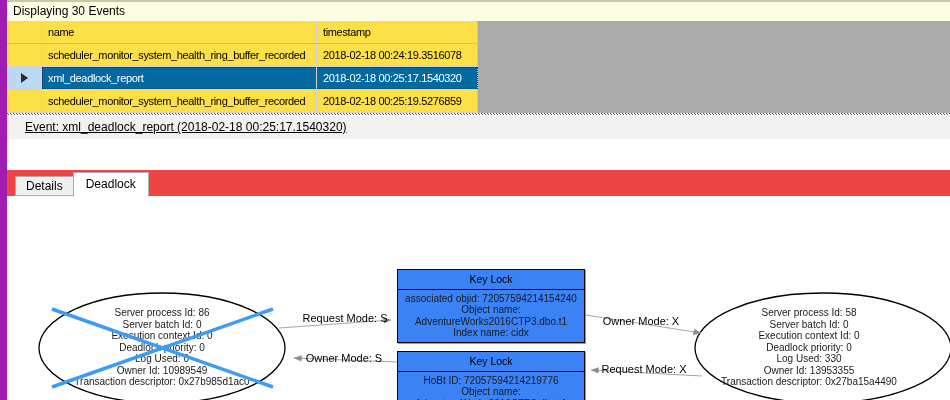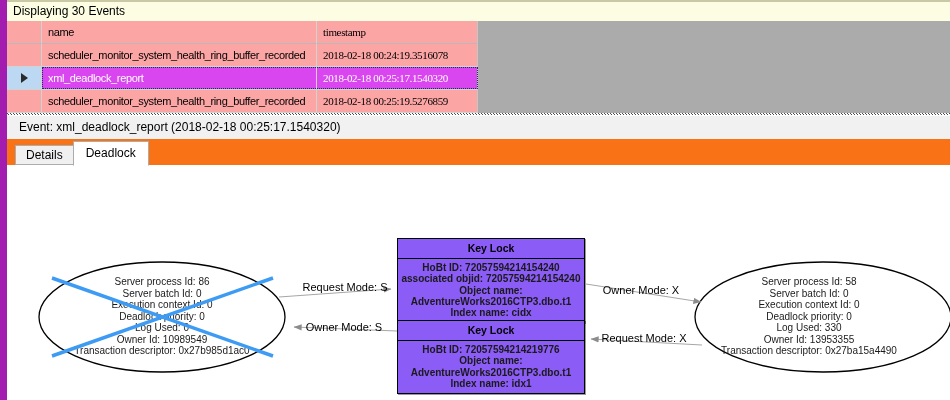--- a/index.html
+++ b/index.html
@@ -14,67 +14,67 @@
   }
 
   
   .grid { display:flex; height:92px; background:#ABABAB; }
   .grid-inner { width:471px; background:#fff; }
   .grid-row { display:flex; height:23px; position:relative; }
   .grid-row.header { height:23px; }
   .cell {
     font-size:11px; letter-spacing:-0.35px; line-height:22px; padding-left:6px;
     border-right:1px solid #D2D2D2; border-bottom:1px solid #D2D2D2;
-    white-space:nowrap; overflow:hidden; background:#fca5a5;
+    white-space:nowrap; overflow:hidden; background:#fde047;
   }
   .gutter { width:35px; padding:0; display:flex; align-items:center; justify-content:center; }
   .col-name { width:275px; }
-  .col-ts { width:161px; border-right:1px solid #C6C6C6;font-family:Liberation Serif, serif; }
+  .col-ts { width:161px; border-right:1px solid #C6C6C6; }
   .header .cell { border-bottom:1px solid #B9B9B9; }
   .grid-row.selected .col-name, .grid-row.selected .col-ts {
-    background:#d946ef; color:#fff;
+    background:#0369a1; color:#fff;
   }
   .grid-row.selected .gutter { background:#BCD8F2; }
   .grid-row.selected::after {
     content:""; position:absolute; left:35px; right:0; top:0; bottom:1px;
     border:1px dotted #10355c; pointer-events:none;
   }
   .row-marker {
     width:0; height:0; border-top:5px solid transparent; border-bottom:5px solid transparent;
     border-left:7px solid #2b2b2b;
   }
 
   
   .dotted-sep { height:3px; background:
       repeating-linear-gradient(90deg,#4a4a4a 0 1px,#fff 1px 3px) 0 0/3px 1px repeat-x,
       repeating-linear-gradient(90deg,#fff 0 1px,#4a4a4a 1px 2px,#fff 2px 3px) 0 1px/3px 1px repeat-x,
       #fff; }
 
   
-  .event-bar { height:23px; background:#F1F1F1; font-size:12px; line-height:22px; padding-left:12px; }
+  .event-bar { height:23px; background:#F1F1F1; font-size:12px; line-height:22px; padding-left:18px;text-decoration:underline; }
 
   
-  .tab-strip { height:26px; background:#f97316; display:flex; align-items:flex-end; padding-left:8px; position:relative; }
+  .tab-strip { height:26px; background:#ef4444; display:flex; align-items:flex-end; padding-left:8px; position:relative;margin-top:31px; }
   .tab {
     font-size:12px; padding:0 10px; border:1px solid #ACACAC; background:#F0F0F0;
     height:20px; line-height:19px; position:relative; cursor:default;
   }
   .tab.active {
     background:#fff; height:25px; line-height:22px; border-bottom:1px solid #fff;
     margin-left:-1px; z-index:2; margin-bottom:-1px; padding:0 12px;
   }
 
   
   .graph { position:relative; height:235px; background:#fff; }
   .graph svg.base { position:absolute; left:0; top:0; z-index:1; }
   .graph svg.overlay { position:absolute; left:0; top:0; z-index:3; pointer-events:none; }
   .node-text { position:absolute; z-index:2; text-align:center; font-size:10px; line-height:11.5px; color:#1a1a1a; }
   .lock-box {
-    position:absolute; z-index:2; width:188px; background:#8b5cf6;
-    border:1px solid #000; box-shadow:1px 1px 0 rgba(0,0,0,.4);font-weight:bold;
+    position:absolute; z-index:2; width:188px; background:#3b82f6;
+    border:1px solid #000; box-shadow:1px 1px 0 rgba(0,0,0,.4);
   }
   .lock-title { font-size:10.5px; text-align:center; line-height:19px; height:20px; border-bottom:1px solid #000; }
   .lock-body { padding:3px 2px 4px 2px; text-align:center; font-size:10px; line-height:11.3px; color:#1a1a1a; }
   .edge-label { font-size:11px; fill:#000; }
 </style>
 </head>
 <body>
 
 <div class="window">
 
@@ -158,21 +158,20 @@
       <div>Execution context Id: 0</div>
       <div>Deadlock priority: 0</div>
       <div>Log Used: 330</div>
       <div>Owner Id: 13953355</div>
       <div>Transaction descriptor: 0x27ba15a4490</div>
     </div>
 
     <div class="lock-box" style="left:390px; top:73px;">
       <div class="lock-title">Key Lock</div>
       <div class="lock-body">
-        <div>HoBt ID: 72057594214154240</div>
         <div>associated objid: 72057594214154240</div>
         <div>Object name: AdventureWorks2016CTP3.dbo.t1</div>
         <div>Index name: cidx</div>
       </div>
     </div>
 
     <div class="lock-box" style="left:390px; top:155px;">
       <div class="lock-title">Key Lock</div>
       <div class="lock-body">
         <div>HoBt ID: 72057594214219776</div>

